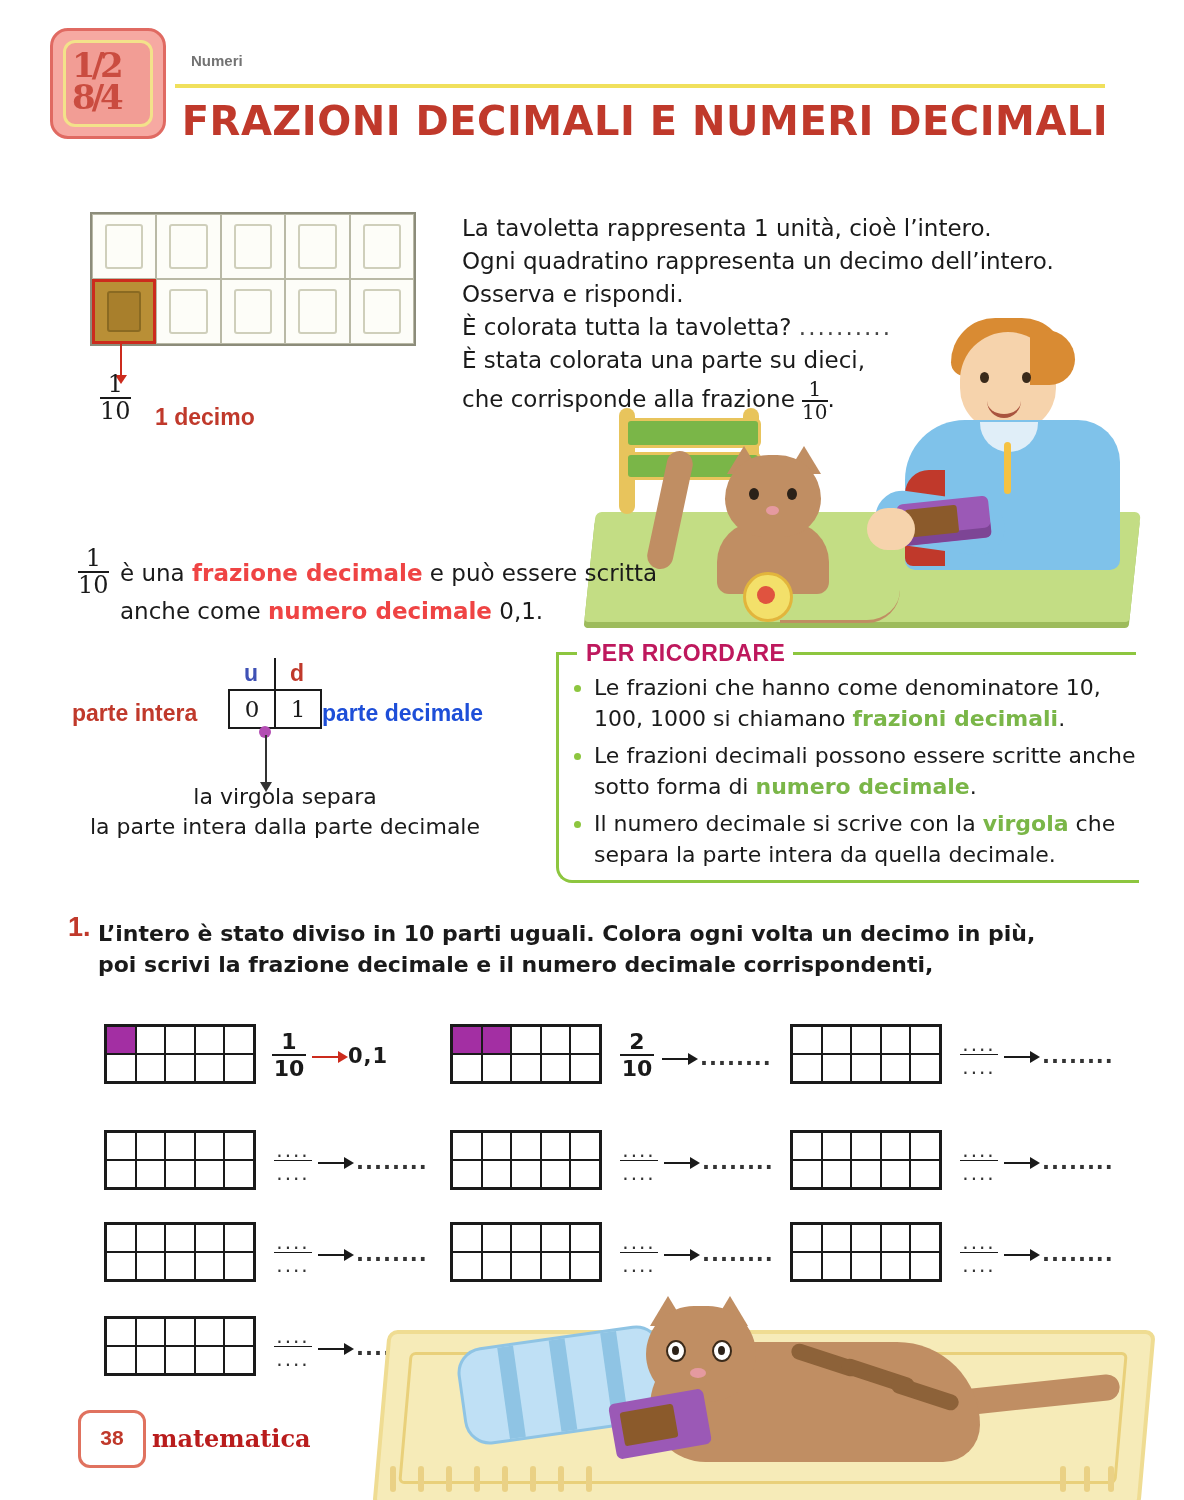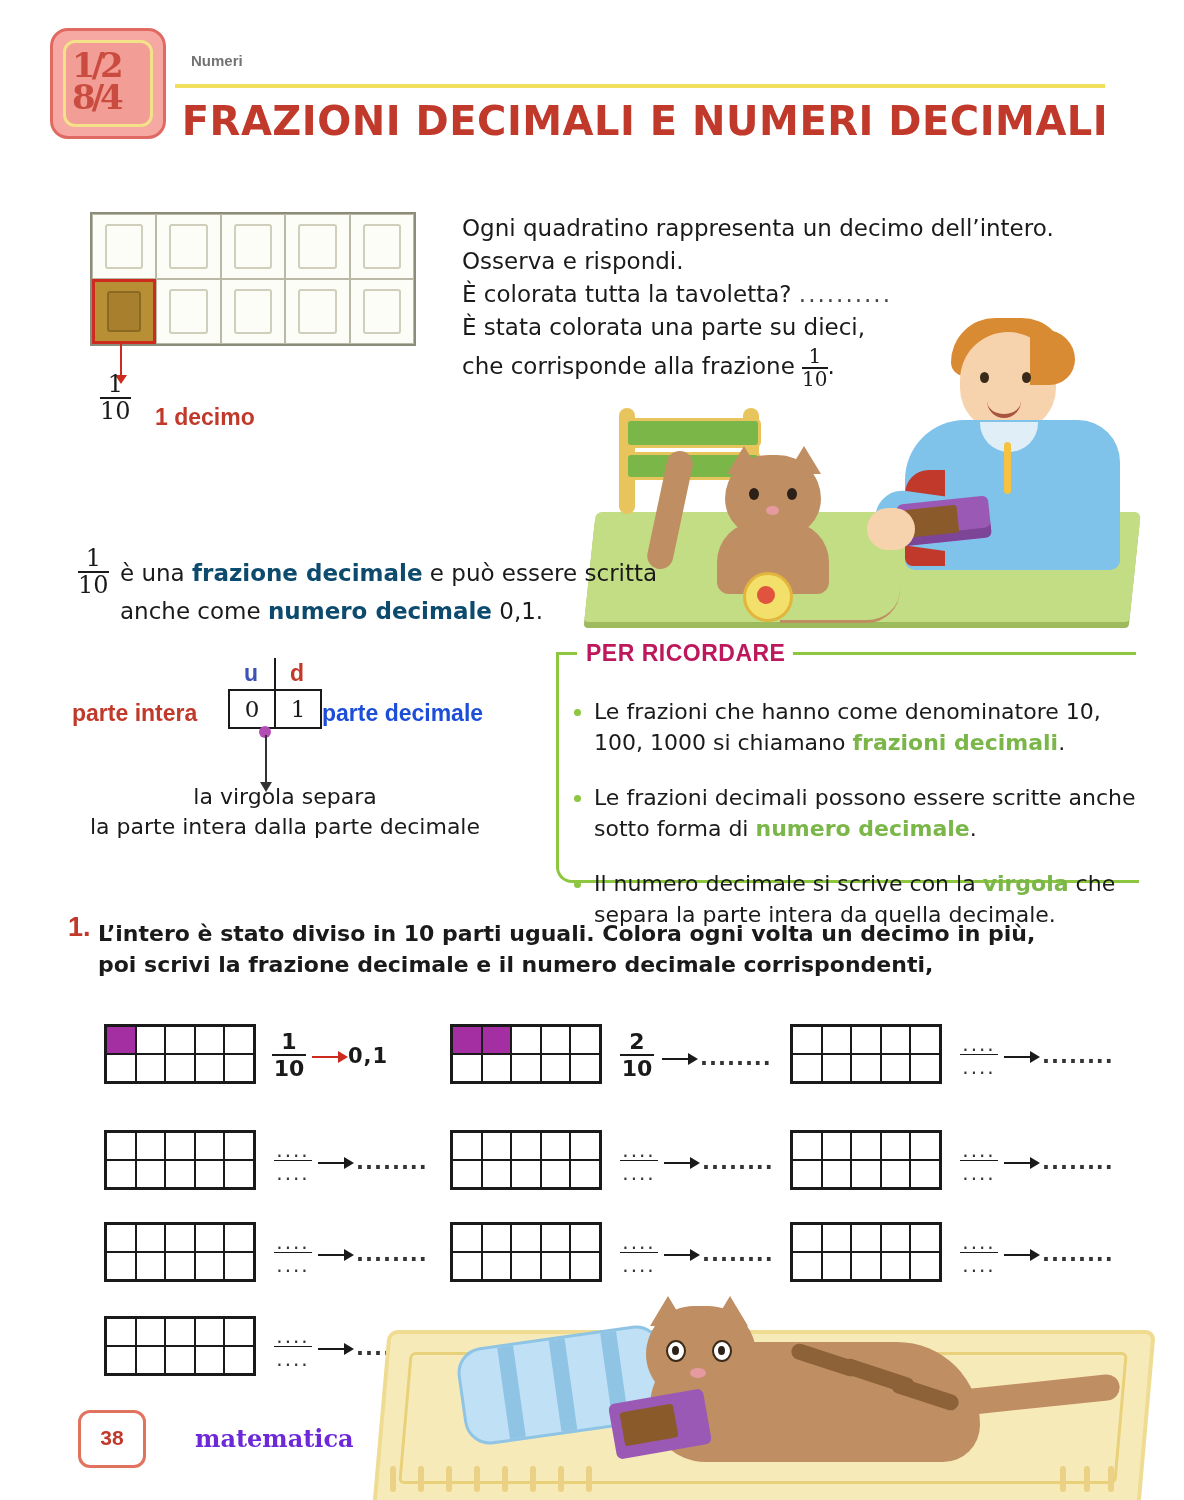--- a/index.html
+++ b/index.html
@@ -197,21 +197,21 @@
     border-bottom:3px solid #c08e63; border-radius:0 0 60px 0;
   }
 
   
   .fd-frac{ position:absolute; left:78px; top:546px; font-size:24px;}
   .fd-text{
     position:absolute; left:120px; top:554px; width:560px;
     font-size:23px; line-height:38px;
     font-family:"DejaVu Sans", sans-serif;
   }
-  .fd-text b{ color:#0c4a6e; }
+  .fd-text b{ color:#ef4444; }
 
   
   .pv-wrap{ position:absolute; left:228px; top:660px; }
   .pv-head{ display:flex; }
   .pv-head div{
     width:46px; text-align:center; font-size:23px; font-weight:bold;
     font-family:"Liberation Sans", sans-serif;
   }
   .pv-head .u{ color:#3f51b5; }
   .pv-head .d{ color:#c0392b; }
@@ -264,21 +264,21 @@
     font-size:23px; font-weight:bold; color:#be185d; letter-spacing:.5px;
     font-family:"Liberation Sans", sans-serif;
   }
   .pr-line-right{
     position:absolute; left:790px; top:652px; width:346px; height:3px; background:#8dc63f;
   }
   .pr-list{
     position:absolute; left:570px; top:672px; width:570px;
     font-size:22px; line-height:31px; font-family:"DejaVu Sans", sans-serif;
   }
-  .pr-list li{ margin-bottom:6px;margin-top:24px; }
+  .pr-list li{ margin-bottom:6px; }
   .pr-list ul{ margin:0; padding-left:24px; }
   .pr-list li::marker{ color:#8dc63f; font-size:22px; }
   .green{ color:#7ab648; font-weight:bold; }
 
   
   .ex-num{
     position:absolute; left:68px; top:912px; font-size:27px; font-weight:bold; color:#c0392b;
     font-family:"Liberation Sans", sans-serif;
   }
   .ex-text{
@@ -368,23 +368,22 @@
 
   
   .footer-badge{
     position:absolute; left:78px; top:1410px; width:62px; height:52px;
     border:3px solid #e0725f; border-radius:12px; background:#fff;
     color:#c0392b; font-size:21px; font-weight:bold; text-align:center; line-height:50px;
     font-family:"Liberation Sans", sans-serif;
   }
   .footer-label{
     position:absolute; left:152px; top:1424px;
-    font-size:24px; color:#6d28d9; font-weight:bold;
+    font-size:24px; color:#b91c1c; font-weight:bold;
     font-family:"DejaVu Serif", serif;
-    margin-left:43px;
   }
 </style>
 </head>
 <body>
 
 <div class="page">
 
   <div class="hdr-badge">
     <div class="inner">
       <div class="scribble">1/2 8/4</div>
@@ -408,20 +407,21 @@
     <div></div>
   </div>
   <div class="arrow-down-choco"></div>
   <div class="choco-frac frac">
     <span class="num">1</span>
     <span class="den">10</span>
   </div>
   <div class="choco-label">1 decimo</div>
 
   <div class="rtext">
+    <div>La tavoletta rappresenta 1 unità, cioè l’intero.</div>
     <div>Ogni quadratino rappresenta un decimo dell’intero.</div>
     <div>Osserva e rispondi.</div>
     <div>
       <span>È colorata tutta la tavoletta?</span>
       <span class="dotline">..........</span>
     </div>
     <div>È stata colorata una parte su dieci,</div>
     <div style="line-height:44px;">
       <span>che corrisponde alla frazione</span>
       <span class="frac inlinefrac">

